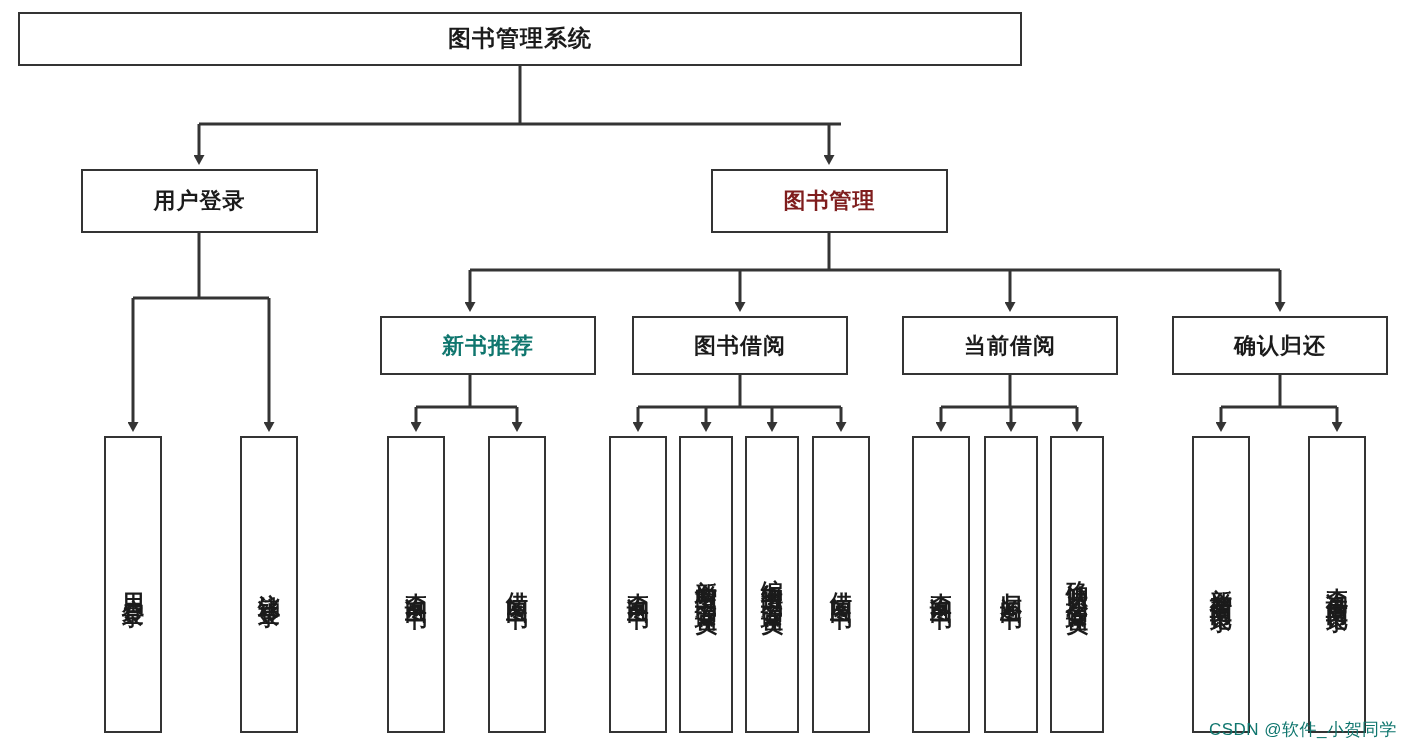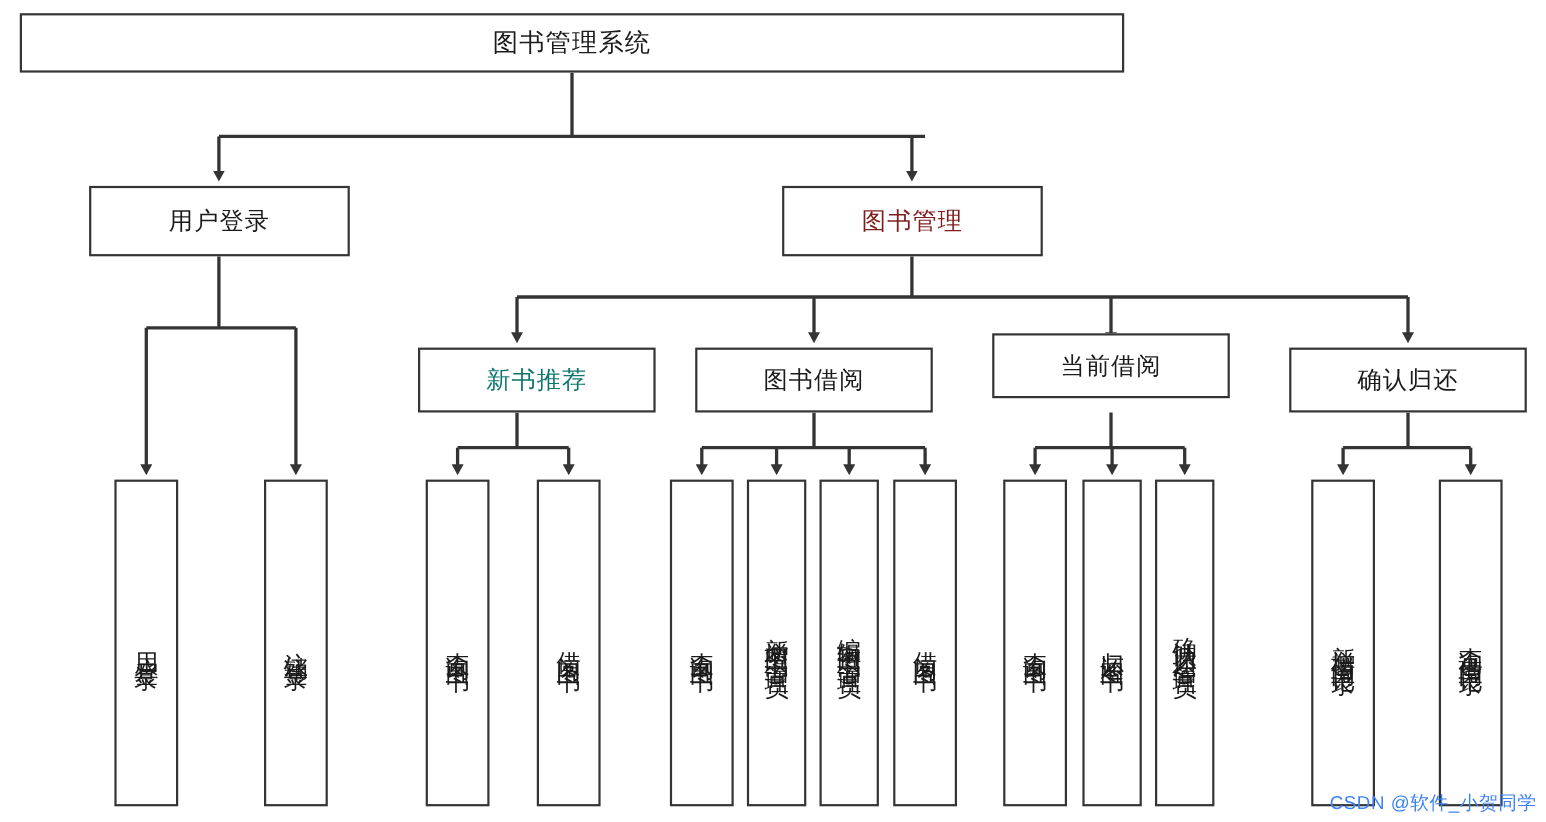--- a/index.html
+++ b/index.html
@@ -20,20 +20,21 @@
     position:absolute;
     box-sizing:border-box;
     background:#ffffff;
     border:2px solid #343434;
     display:flex;
     align-items:center;
     justify-content:center;
     color:#1b1b1b;
     line-height:1.18;
     text-align:left;
+    font-weight:bold;
   }
   .node.h{           
     writing-mode:horizontal-tb;
     font-size:22px;
     letter-spacing:1px;
   }
   .node.root{font-size:23px;}
   .node.v{           
     writing-mode:vertical-rl;
     text-orientation:upright;
@@ -109,35 +110,35 @@
     </g>
   </svg>
 
   <div class="node h root" style="left: 18px; top: 12px; width: 1004px; height: 54px; border-color: rgb(52, 52, 52); background: rgb(255, 255, 255); color: rgb(27, 27, 27);">图书管理系统</div>
 
   <div class="node h" style="left: 81px; top: 169px; width: 237px; height: 64px; border-color: rgb(52, 52, 52); background: rgb(255, 255, 255); color: rgb(27, 27, 27);">用户登录</div>
   <div class="node h" style="left: 711px; top: 169px; width: 237px; height: 64px; border-color: rgb(52, 52, 52); background: rgb(255, 255, 255); color: #7f1d1d;">图书管理</div>
 
   <div class="node h" style="left: 380px; top: 316px; width: 216px; height: 59px; border-color: rgb(52, 52, 52); background: rgb(255, 255, 255); color: #0f766e;">新书推荐</div>
   <div class="node h" style="left: 632px; top: 316px; width: 216px; height: 59px; border-color: rgb(52, 52, 52); background: rgb(255, 255, 255); color: rgb(27, 27, 27);">图书借阅</div>
-  <div class="node h" style="left: 902px; top: 303px; width: 216px; height: 59px; border-color: rgb(52, 52, 52); background: rgb(255, 255, 255); color: rgb(27, 27, 27);">当前借阅</div>
+  <div class="node h" style="left: 902px; top: 316px; width: 216px; height: 59px; border-color: rgb(52, 52, 52); background: rgb(255, 255, 255); color: rgb(27, 27, 27);">当前借阅</div>
   <div class="node h" style="left: 1172px; top: 316px; width: 216px; height: 59px; border-color: rgb(52, 52, 52); background: rgb(255, 255, 255); color: rgb(27, 27, 27);">确认归还</div>
 
   <div class="node v" style="left: 104px; top: 436px; width: 58px; height: 297px; border-color: rgb(52, 52, 52); background: rgb(255, 255, 255); color: rgb(27, 27, 27);">用户登录</div>
   <div class="node v" style="left: 240px; top: 436px; width: 58px; height: 297px; border-color: rgb(52, 52, 52); background: rgb(255, 255, 255); color: rgb(27, 27, 27);">注销登录</div>
 
   <div class="node v" style="left: 387px; top: 436px; width: 58px; height: 297px; border-color: rgb(52, 52, 52); background: rgb(255, 255, 255); color: rgb(27, 27, 27);">查询图书</div>
   <div class="node v" style="left: 488px; top: 436px; width: 58px; height: 297px; border-color: rgb(52, 52, 52); background: rgb(255, 255, 255); color: rgb(27, 27, 27);">借阅图书</div>
 
   <div class="node v" style="left: 609px; top: 436px; width: 58px; height: 297px; border-color: rgb(52, 52, 52); background: rgb(255, 255, 255); color: rgb(27, 27, 27);">查询图书</div>
   <div class="node v" style="left: 679px; top: 436px; width: 54px; height: 297px; border-color: rgb(52, 52, 52); background: rgb(255, 255, 255); color: rgb(27, 27, 27);">新增图书（管理员）</div>
   <div class="node v" style="left: 745px; top: 436px; width: 54px; height: 297px; border-color: rgb(52, 52, 52); background: rgb(255, 255, 255); color: rgb(27, 27, 27);">编辑图书（管理员）</div>
   <div class="node v" style="left: 812px; top: 436px; width: 58px; height: 297px; border-color: rgb(52, 52, 52); background: rgb(255, 255, 255); color: rgb(27, 27, 27);">借阅图书</div>
 
   <div class="node v" style="left: 912px; top: 436px; width: 58px; height: 297px; border-color: rgb(52, 52, 52); background: rgb(255, 255, 255); color: rgb(27, 27, 27);">查询图书</div>
   <div class="node v" style="left: 984px; top: 436px; width: 54px; height: 297px; border-color: rgb(52, 52, 52); background: rgb(255, 255, 255); color: rgb(27, 27, 27);">归还图书</div>
   <div class="node v" style="left: 1050px; top: 436px; width: 54px; height: 297px; border-color: rgb(52, 52, 52); background: rgb(255, 255, 255); color: rgb(27, 27, 27);">确认归还（管理员）</div>
 
   <div class="node v" style="left: 1192px; top: 436px; width: 58px; height: 297px; border-color: rgb(52, 52, 52); background: rgb(255, 255, 255); color: rgb(27, 27, 27);">新增借阅记录</div>
   <div class="node v" style="left: 1308px; top: 436px; width: 58px; height: 297px; border-color: rgb(52, 52, 52); background: rgb(255, 255, 255); color: rgb(27, 27, 27);">查询借阅记录</div>
 
-  <div class="watermark" style="color: #3b82f6;">CSDN @软件_小贺同学</div>
+  <div class="watermark" style="color: #0f766e;">CSDN @软件_小贺同学</div>
 </div>
 
 </body></html>

